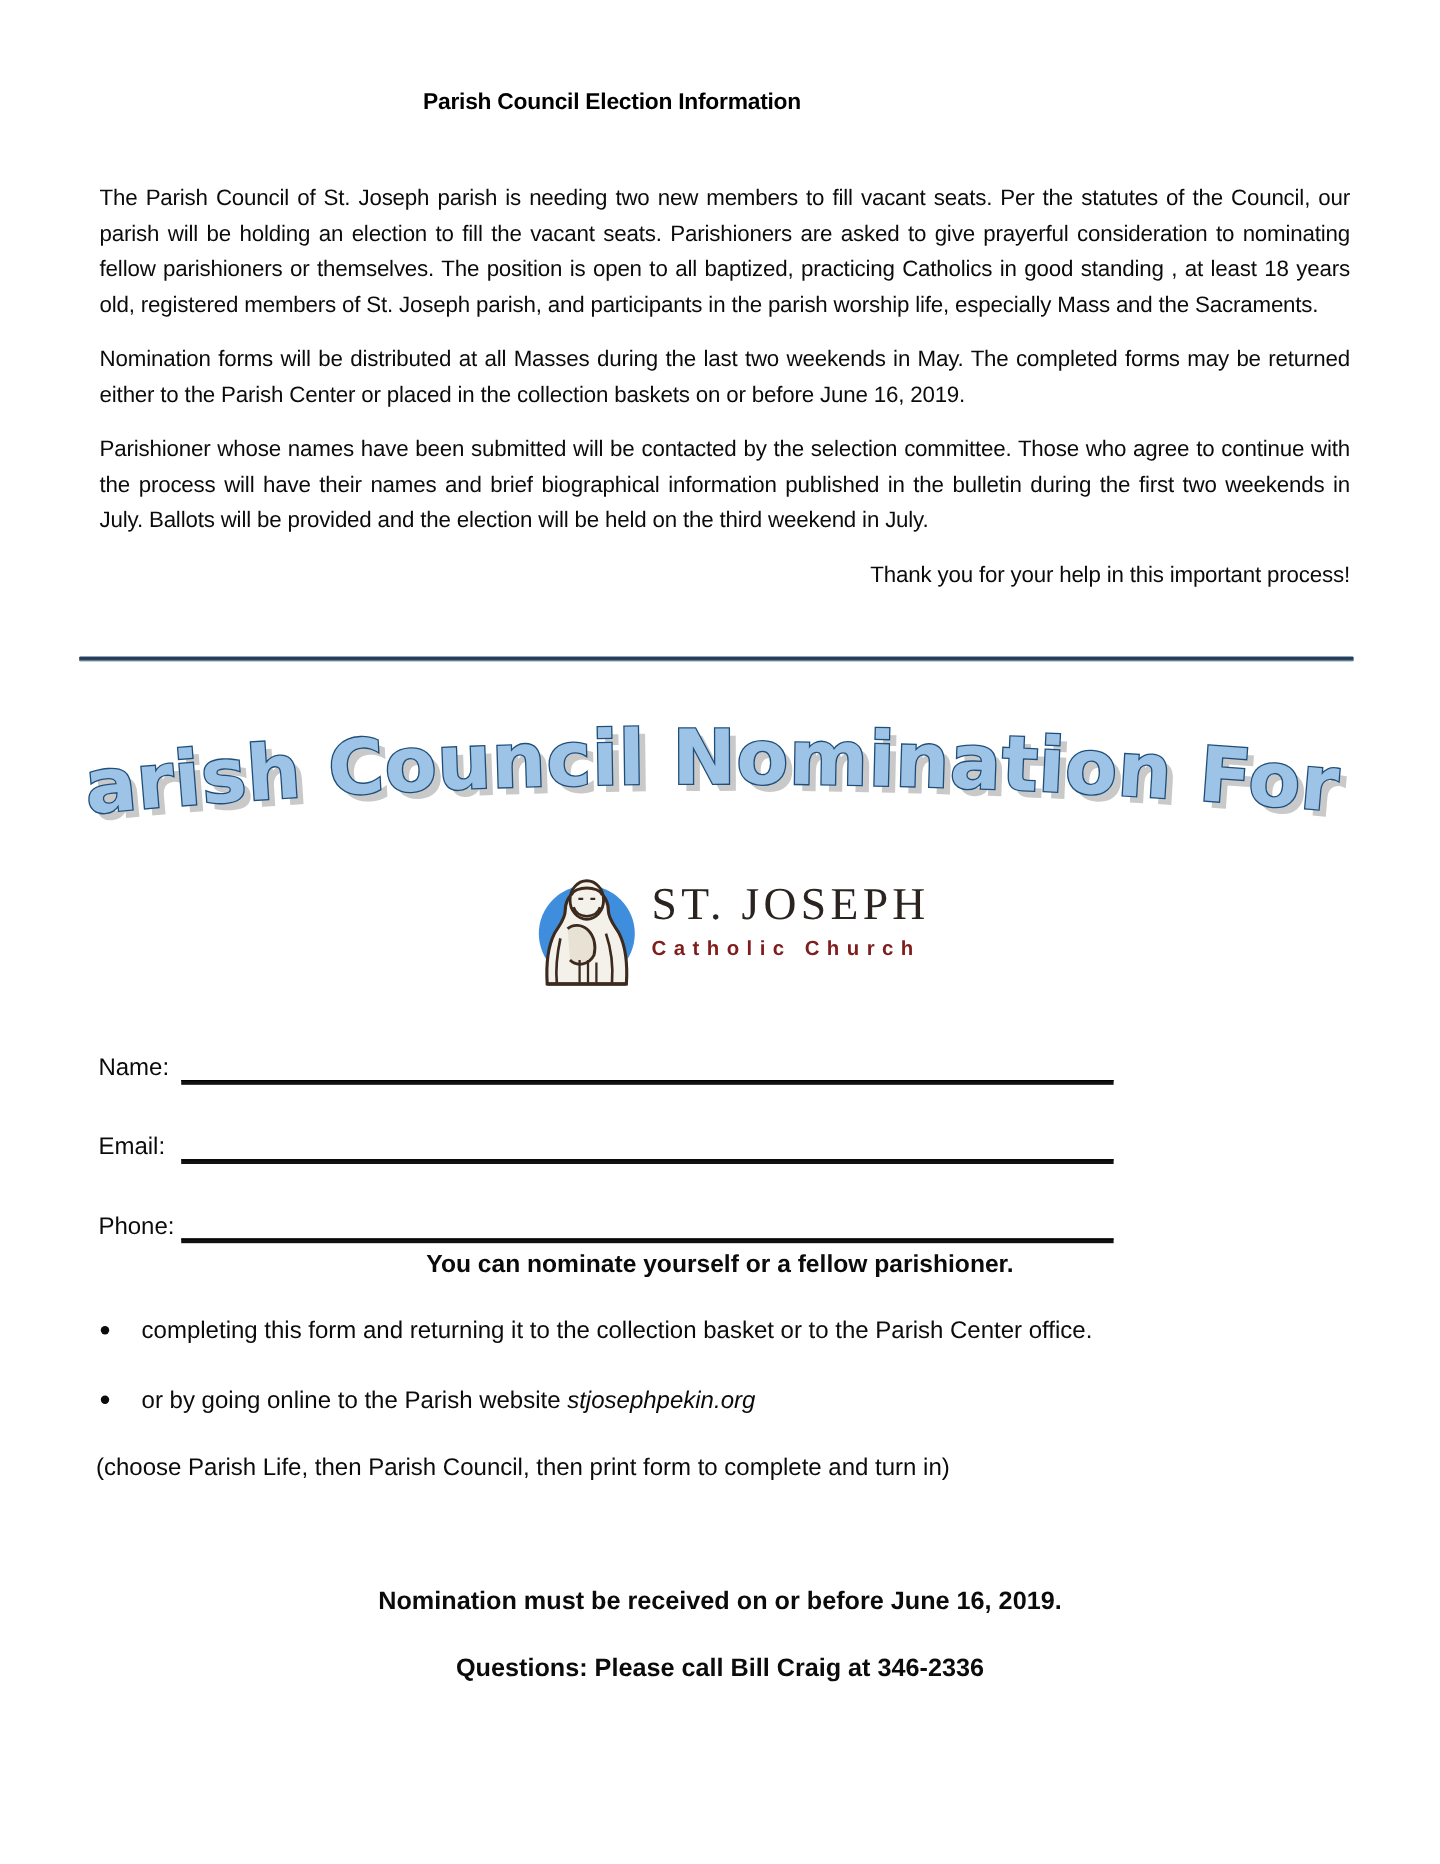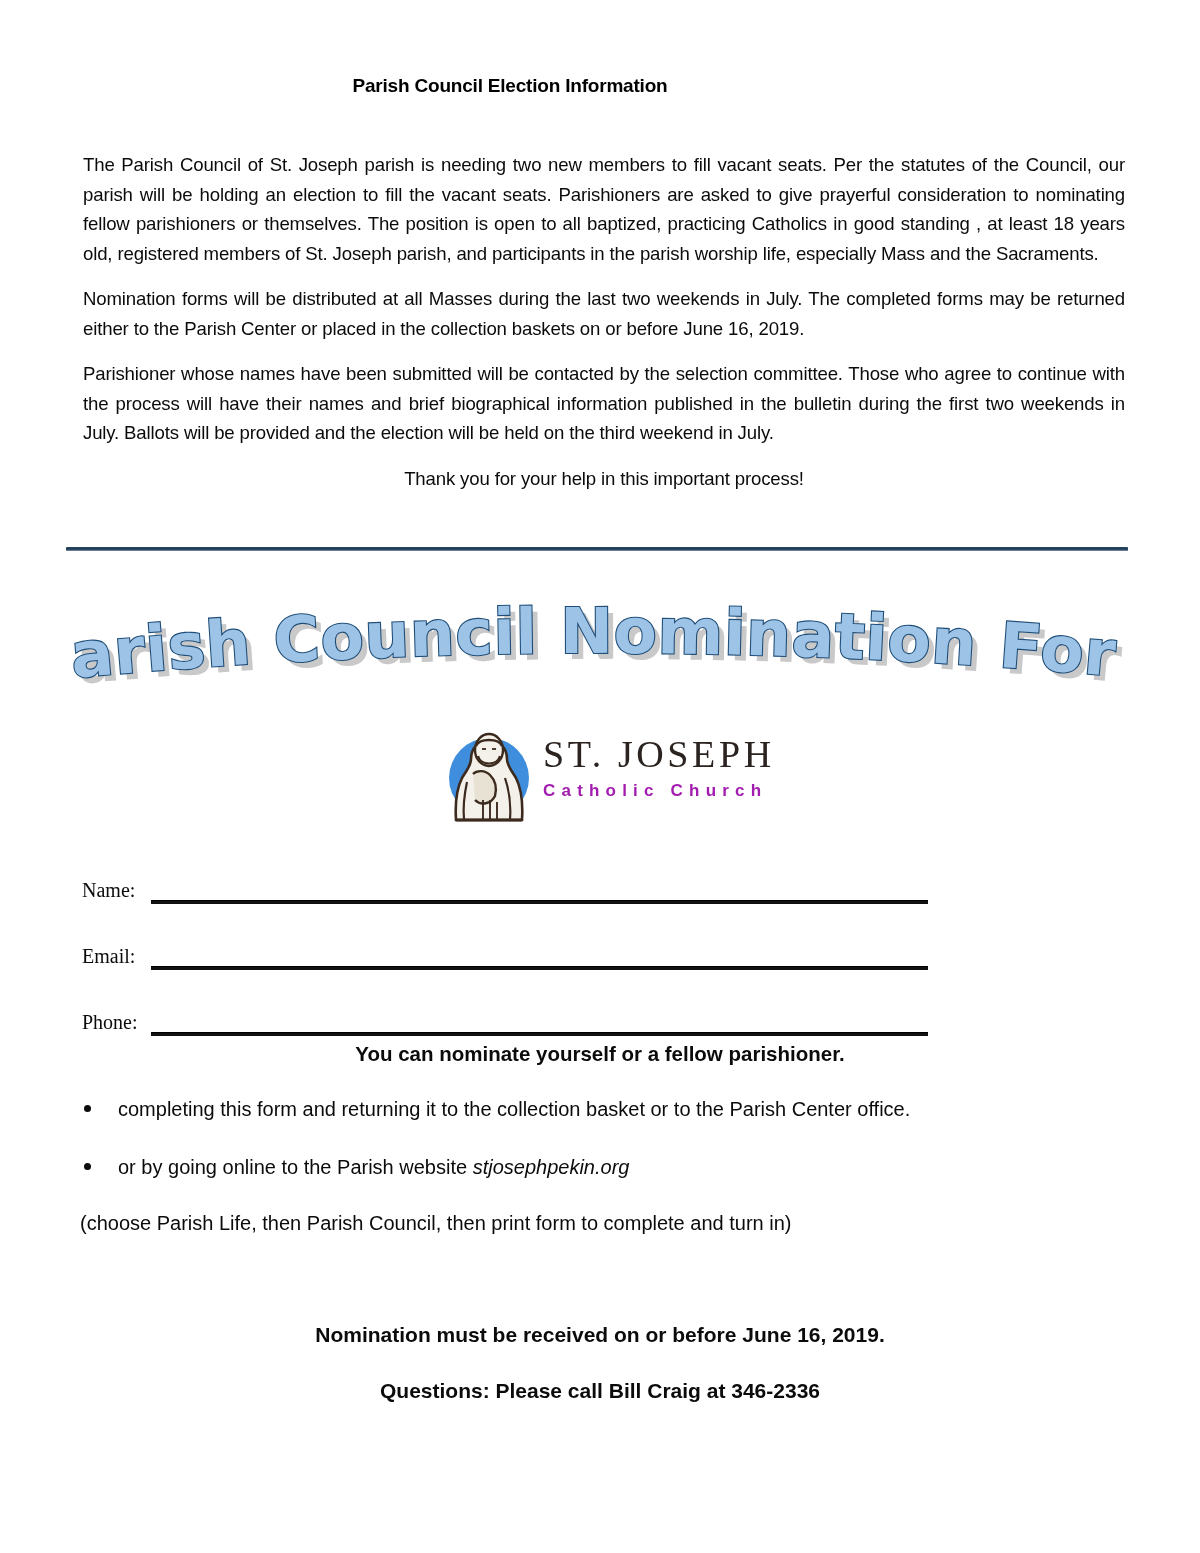--- a/index.html
+++ b/index.html
@@ -46,21 +46,21 @@
   .para {
     font-family: "Liberation Sans", sans-serif;
     font-size: 18.6px;
     line-height: 29.5px;
     text-align: justify;
     text-justify: inter-word;
     margin: 0 0 16px 0;
     color: #0b0b0b;
     letter-spacing: -0.15px;
   }
-  .para.nojust { text-align: center; }
+  .para.nojust { text-align: right; }
 
   
   .divider {
     position: absolute;
     left: 66px;
     top: 547px;
     width: 1062px;
     height: 4px;
     background: linear-gradient(180deg, #2d4a66 0%, #1f3a52 45%, #4a6782 100%);
     border-radius: 1px;
@@ -127,41 +127,41 @@
     letter-spacing: 3.6px;
     color: #2b2320;
     line-height: 44px;
     white-space: nowrap;
   }
   .logo-sub {
     font-family: "Liberation Sans", sans-serif;
     font-size: 17px;
     font-weight: bold;
     letter-spacing: 6.2px;
-    color: #a21caf;
+    color: #7f1d1d;
     margin-top: 5px;
     white-space: nowrap;
   }
 
   
   .fields {
     position: absolute;
     left: 82px;
     top: 846px;
     width: 1000px;
   }
   .field-row {
     position: relative;
     height: 66px;
   }
   .field-label {
     position: absolute;
     left: 0;
     bottom: 10px;
-    font-family: Liberation Serif, serif;
+    font-family: Liberation Sans, sans-serif;
     font-size: 20px;
     color: #0b0b0b;
   }
   .field-rule {
     position: absolute;
     left: 69px;
     bottom: 8px;
     width: 777px;
     height: 3px;
     background: #111111;
@@ -226,21 +226,21 @@
 </style>
 </head>
 <body>
 
 <div class="page">
 
   <div class="info-title">Parish Council Election Information</div>
 
   <div class="body-block">
     <p class="para">The Parish Council of St. Joseph parish is needing two new members to fill vacant seats.  Per the statutes of the Council, our parish will be holding an election to fill the vacant seats.  Parishioners are asked to give prayerful consideration to nominating fellow parishioners or themselves.  The position is open to all baptized, practicing Catholics in good standing , at least 18 years old, registered members of St. Joseph parish, and participants in the parish worship life, especially Mass and the Sacraments.</p>
-    <p class="para">Nomination forms will be distributed at all Masses during the last two weekends in July.  The completed forms may be returned either to the Parish Center or placed in the collection baskets on or before June 16, 2019.</p>
+    <p class="para">Nomination forms will be distributed at all Masses during the last two weekends in May.  The completed forms may be returned either to the Parish Center or placed in the collection baskets on or before June 16, 2019.</p>
     <p class="para">Parishioner whose names have been submitted will be contacted by the selection committee.  Those who agree to continue with the process will have their names and brief biographical information published in the bulletin during the first two weekends in July.  Ballots will be provided and the election will be held on the third weekend in July.</p>
     <p class="para nojust">Thank you for your help in this important process!</p>
   </div>
 
   <div class="divider"></div>
 
   <div class="wordart-wrap">
     <svg class="wordart-svg" viewBox="0 0 1200 105" xmlns="http://www.w3.org/2000/svg" aria-hidden="true">
       <defs>
         <path id="arcpath" d="M 72 86 Q 600 36 1136 86"></path>

